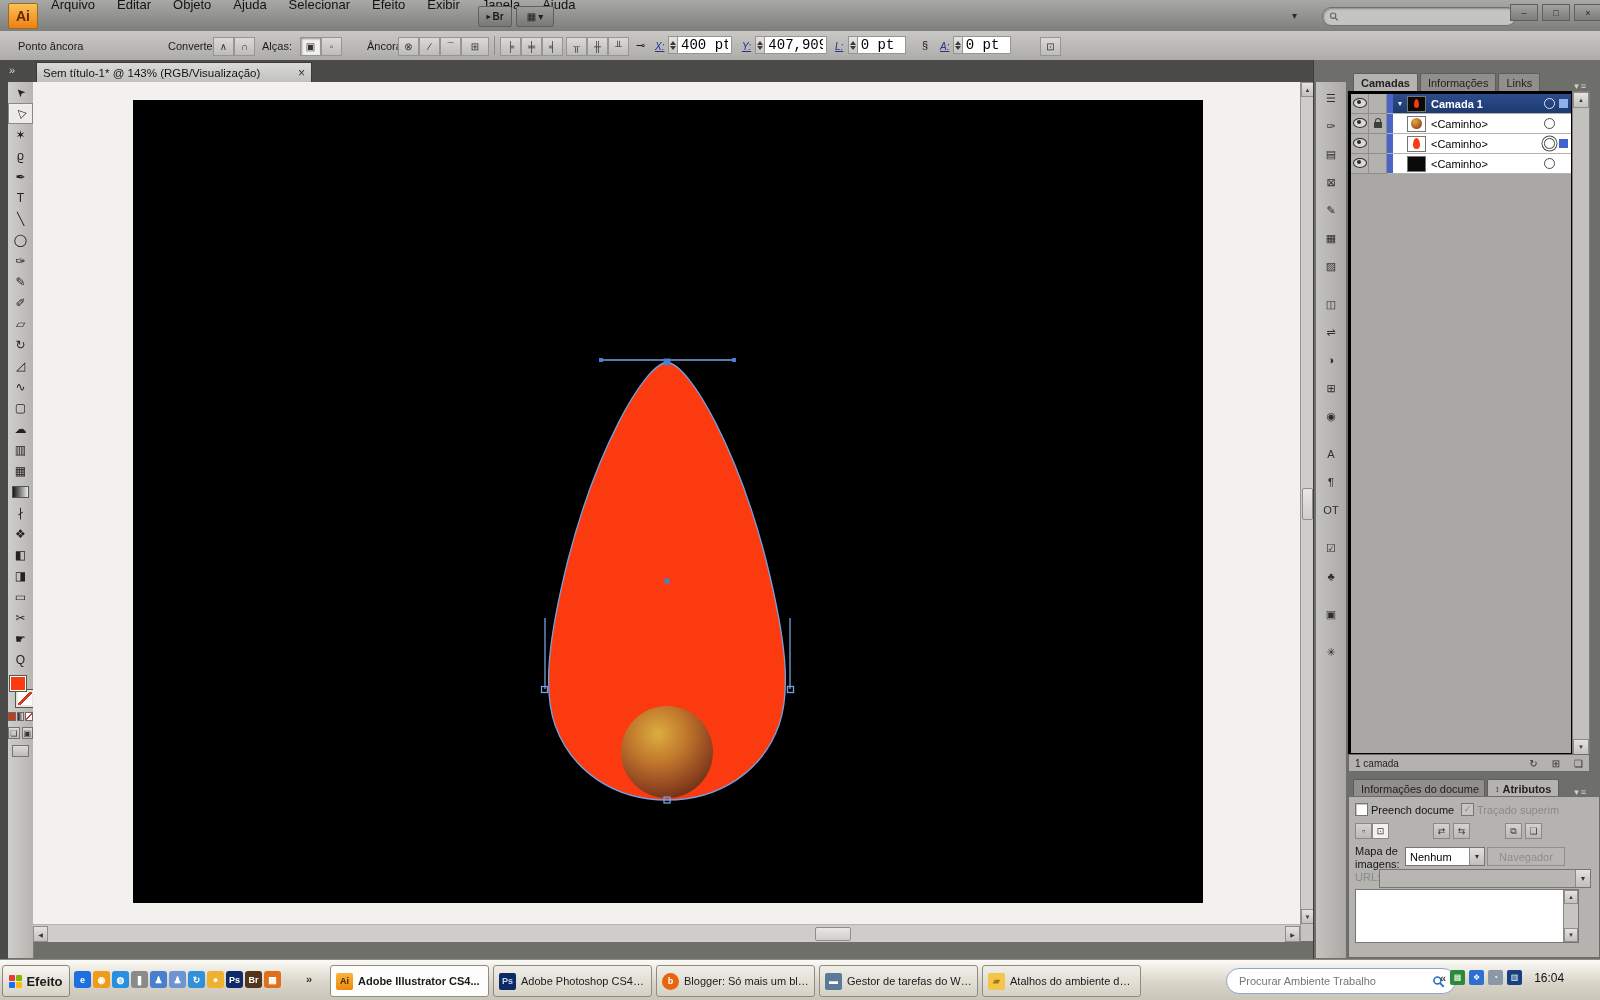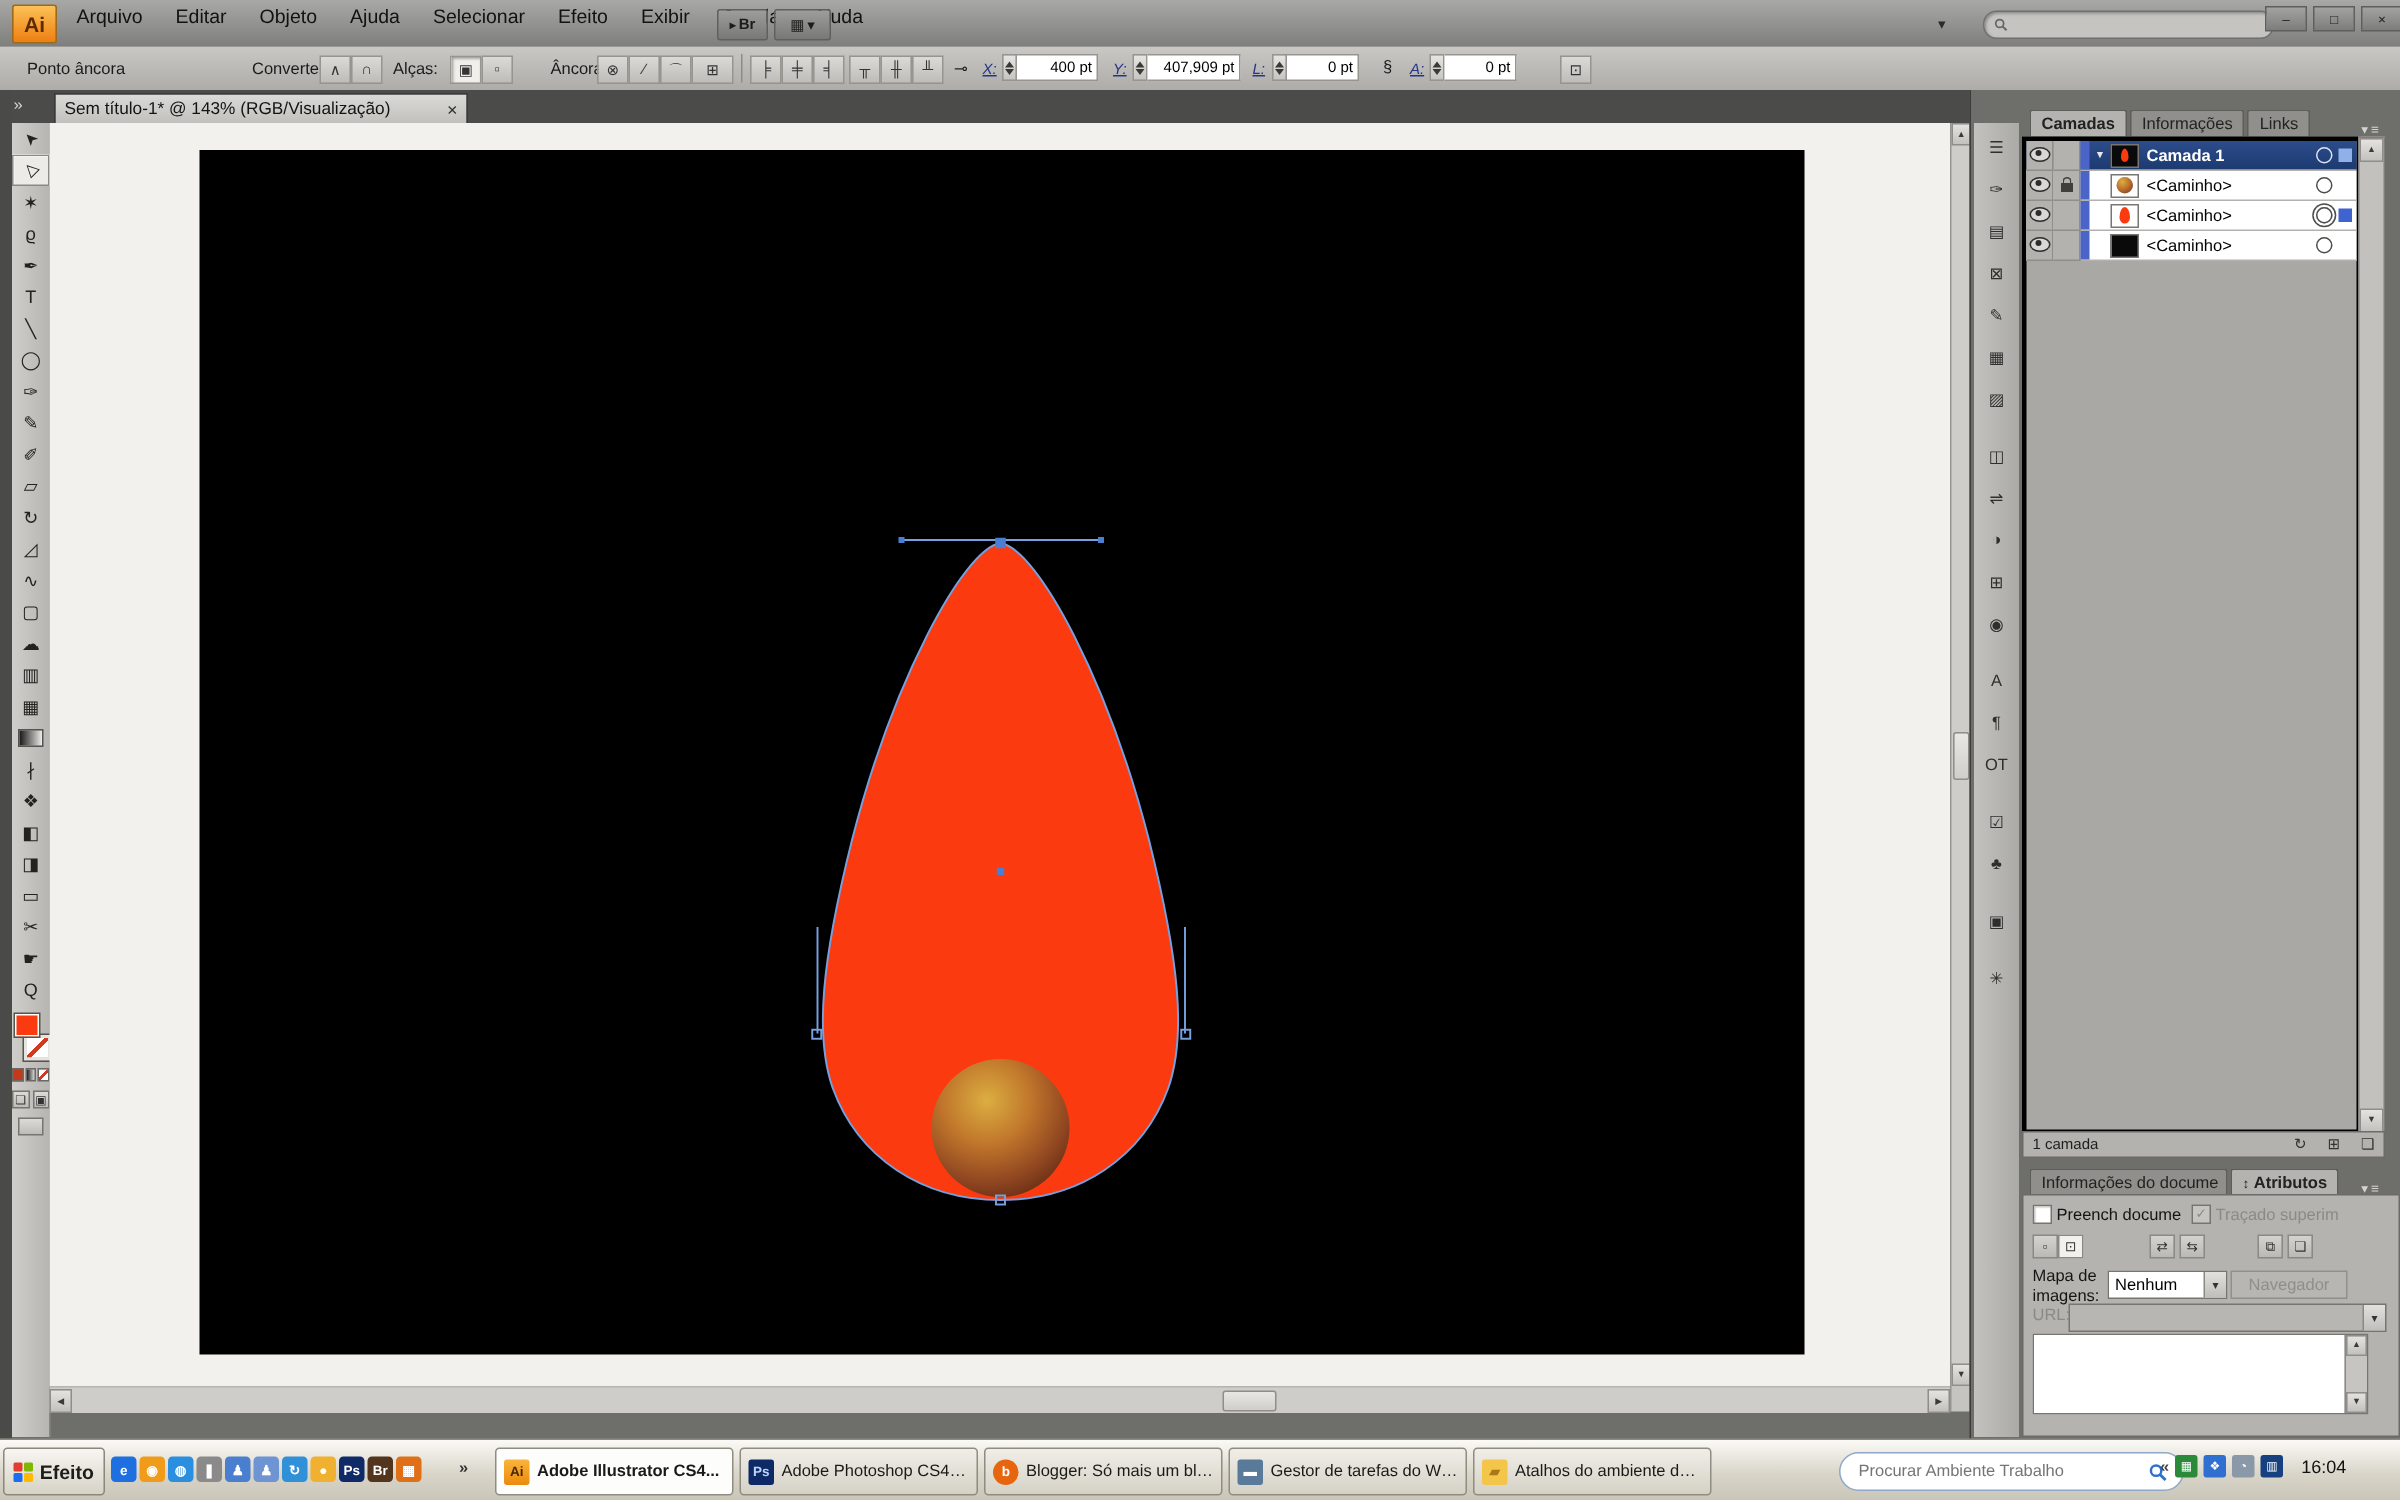--- a/index.html
+++ b/index.html
@@ -3,21 +3,21 @@
 <meta charset="utf-8">
 <style>
   html,body{margin:0;padding:0;background:#555;}
   #app{position:relative;width:1600px;height:1000px;overflow:hidden;background:#6e6e6a;
        font-family:"Liberation Sans",sans-serif;user-select:none;}
   .abs{position:absolute;}
   
   #menubar{left:0;top:0;width:1600px;height:31px;background:linear-gradient(#a8a8a6,#7e7e7c);border-bottom:1px solid #5c5c5a;}
   #ai-logo{left:8px;top:3px;width:28px;height:24px;background:linear-gradient(#fcc156,#ee7f12);color:#5c2c00;
       font-weight:bold;font-size:14px;text-align:center;line-height:24px;border:1px solid #9a6a20;border-radius:2px;}
-  #menus{left:40px;top:0;height:20px;display:flex;align-items:center;}
+  #menus{left:40px;top:0;height:20px;display:flex;align-items:flex-end;}
   .menu{padding:0 11px;font-size:13px;color:#121212;line-height:31px;cursor:default;}
   .chromebtn{top:6px;height:19px;border:1px solid #5f5f5d;background:linear-gradient(#9d9d9b,#787876);
       color:#1c1c1c;font-size:10px;display:flex;align-items:center;justify-content:center;gap:2px;border-radius:2px;}
   #br-btn{left:478px;width:32px;font-weight:bold;}
   #br-btn::before{content:"▸";font-size:8px;}
   #ws-btn{left:516px;width:36px;}
   #far-chev{left:1292px;top:10px;font-size:10px;color:#2a2a28;}
   #appsearch{left:1322px;top:7px;width:180px;height:17px;border-radius:9px;background:#c5c4c1;
       border:1px solid #6f6f6d;box-shadow:inset 1px 1px 2px #8a8a88;display:flex;align-items:center;padding:0 6px;gap:4px;}
   #appsearch input{border:none;background:transparent;outline:none;width:100%;font-size:11px;font-family:inherit;}
@@ -31,21 +31,21 @@
       border:1px solid #96958f;background:linear-gradient(#dbdad7,#bdbcb8);color:#333;}
   .cbtn.on{background:#f0efeb;box-shadow:inset 1px 1px 2px #97968f;}
   .vsep{position:absolute;top:5px;width:1px;height:19px;background:#8d8c88;}
   .coordlbl{position:absolute;top:10px;font-size:10px;font-style:italic;color:#24348c;text-decoration:underline;}
   .spinfield{position:absolute;top:5px;height:18px;display:flex;}
   .spin{width:11px;border:1px solid #96958f;background:linear-gradient(#e6e5e2,#c6c5c1);display:flex;flex-direction:column;
       align-items:center;justify-content:center;gap:1px;}
   .spin i{width:0;height:0;border-left:3px solid transparent;border-right:3px solid transparent;}
   .spin i.u{border-bottom:4px solid #3a3a38;}
   .spin i.d{border-top:4px solid #3a3a38;}
-  .spininput{border:1px solid #96958f;border-left:none;background:#fff;font-size:10px;padding:0 3px;font-family:Liberation Sans, sans-serif;width:100%;outline:none;text-align:right;}
+  .spininput{border:1px solid #96958f;border-left:none;background:#fff;font-size:14px;padding:0 3px;font-family:Liberation Mono, monospace;width:100%;outline:none;}
   
   #tabbar{left:0;top:60px;width:1600px;height:22px;background:#4b4b49;}
   #tab-overflow{position:absolute;left:9px;top:4px;color:#d8d8d6;font-size:11px;}
   #doctab{position:absolute;left:36px;top:2px;width:262px;height:20px;background:linear-gradient(#dadad7,#c0bfbc);
       border:1px solid #3a3a38;border-bottom:none;display:flex;align-items:center;padding:0 6px;gap:8px;}
   #doctab .tabtitle{font-size:11.5px;color:#141414;white-space:nowrap;overflow:hidden;}
   #doctab .tabclose{font-size:12px;color:#333;margin-left:auto;}
   #dock-collapse{position:absolute;left:1358px;top:4px;color:#d0d0ce;font-size:12px;}
   
   #leftstrip{left:0;top:60px;width:8px;height:899px;background:#4a4a48;}

